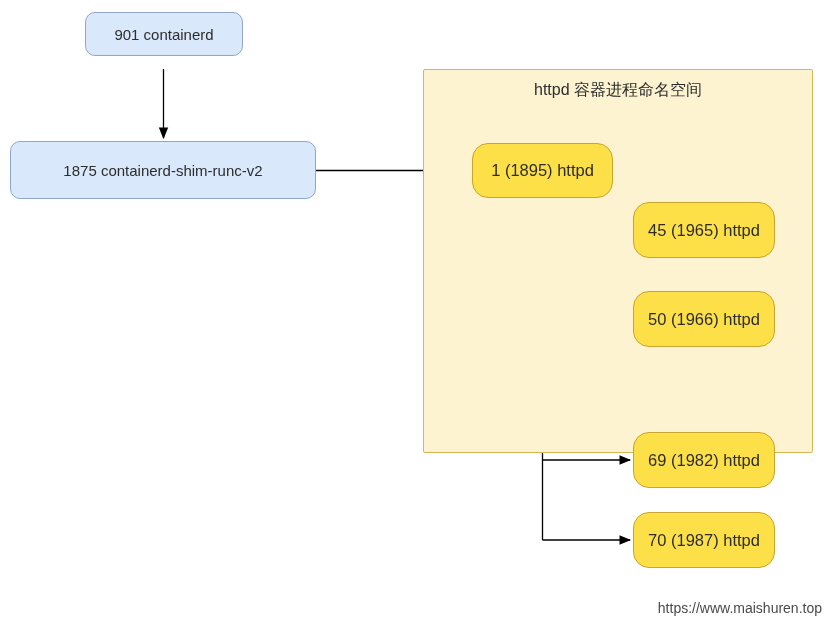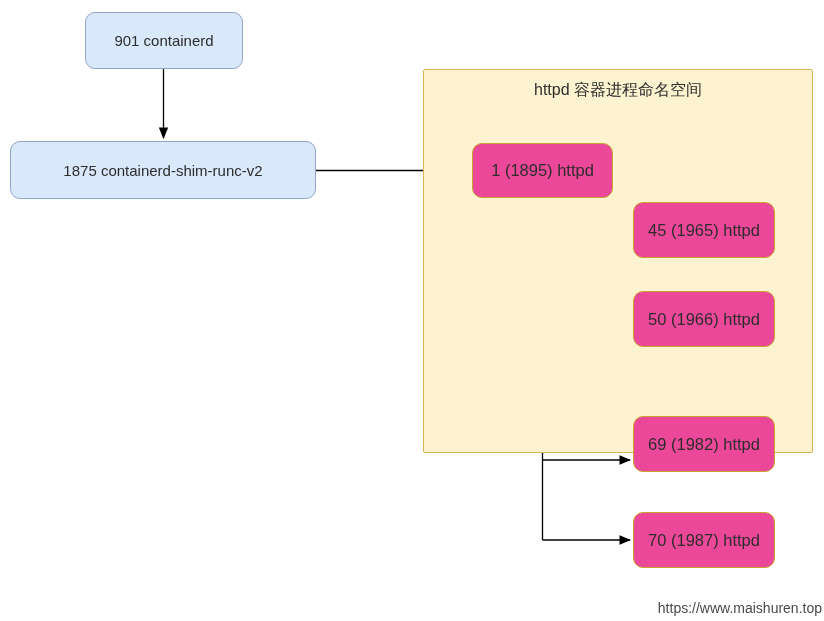--- a/index.html
+++ b/index.html
@@ -32,23 +32,23 @@
   }
 
   .node-blue {
     background: #dae8fc;
     border: 1px solid #8ea7cc;
     border-radius: 10px;
     font-size: 15px;
   }
 
   .node-peach {
-    background: #ec4899;
+    background: #fde047;
     border: 1px solid #c9a42e;
-    border-radius: 10px;
+    border-radius: 16px;
     font-size: 16.5px;
   }
 
   .ns-container {
     position: absolute;
     left: 423px; top: 69px;
     width: 390px; height: 384px;
     background: #fdf3d0;
     border: 1px solid #d6b656;
     border-radius: 2px;
@@ -58,29 +58,29 @@
   .ns-title {
     position: absolute;
     top: 10px;
     left: 0;
     width: 100%;
     text-align: center;
     font-size: 16px;
     color: #2d2d2d;
   }
 
-  #node-containerd { left: 85px;  top: 12px;  width: 158px; height: 57px; }
+  #node-containerd { left: 85px;  top: 12px;  width: 158px; height: 44px; }
   #node-shim       { left: 10px;  top: 141px; width: 306px; height: 58px; justify-content: center; }
   #node-httpd-main { left: 472px; top: 143px; width: 141px; height: 55px; }
 
   .child-node { left: 633px; width: 142px; height: 56px; }
   #child-0 { top: 202px; }
   #child-1 { top: 272px; margin-top: 19px; }
   #child-2 { top: 352px; }
-  #child-3 { top: 416px; }
+  #child-3 { top: 432px; }
   #child-4 { top: 512px; }
 
   .watermark {
     position: absolute;
     right: 2px;
     bottom: 5px;
     font-family: Liberation Sans, sans-serif;
     font-size: 14px;
     color: #4a4a4a;
     z-index: 3;

